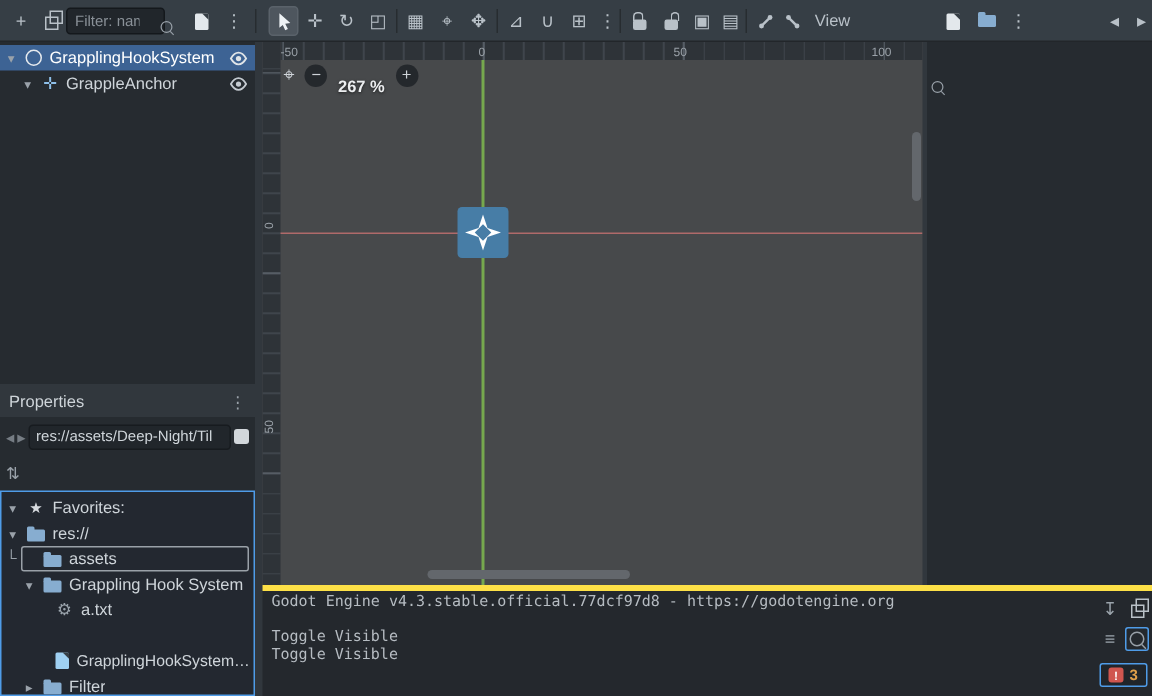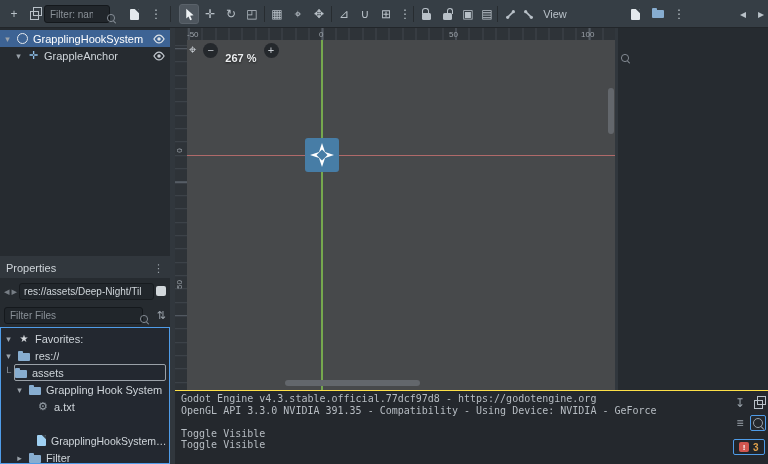--- a/index.html
+++ b/index.html
@@ -42,21 +42,21 @@
   .hdr{position:absolute;left:0;right:0;background:#31373d;display:flex;align-items:center;font-size:11px;color:#ced4d9;}
   .glyph{flex:none;text-align:center;}
   
   .viewport{position:absolute;left:175px;top:28px;width:440px;height:362px;background:#47494b;overflow:hidden;}
   .ruler{position:absolute;background:#2e3338;}
   .rlabel{position:absolute;font-size:8px;color:#9aa1a8;}
   .zbtn{width:15px;height:15px;border-radius:50%;background:rgba(30,34,39,.85);color:#cdd2d7;display:flex;align-items:center;justify-content:center;font-size:11px;flex:none;}
   .zoomtxt{font-size:11px;font-weight:bold;color:#eceef0;text-shadow:0 1px 2px rgba(0,0,0,.6);margin-top:16px;}
   .sb{position:absolute;background:#63676c;border-radius:3px;}
   
-  .console{position:absolute;left:175px;top:390px;width:593px;height:74px;background:#24282d;border-top:1px solid #fde047;box-sizing:border-box;}
+  .console{position:absolute;left:175px;top:390px;width:593px;height:74px;background:#24282d;border-top:4px solid #fde047;box-sizing:border-box;}
   .con-line{height:11.5px;white-space:pre;overflow:hidden;font-family:"DejaVu Sans Mono",monospace;font-size:10px;color:#b6bcc2;}
   .err-badge{position:absolute;display:flex;align-items:center;gap:4px;padding:0 5px;height:16px;border:1px solid #4f9ce8;background:#20252a;border-radius:2px;box-sizing:border-box;}
   .err-dot{width:10px;height:10px;border-radius:2px;background:#d0564f;color:#fff;font-size:8px;font-weight:bold;display:flex;align-items:center;justify-content:center;flex:none;}
   .focus-border{border:1px solid #4f9ce8;border-radius:2px;box-sizing:border-box;}
 </style>
 </head>
 <body>
 
 <div id="app">
 
@@ -199,41 +199,37 @@
     <div style="position:absolute;left:0;top:2px;width:170px;height:22px;display:flex;align-items:center;gap:2px;padding:0 4px;box-sizing:border-box">
       <span style="color:#767d84;font-size:11px">◂</span>
       <span style="color:#767d84;font-size:11px">▸</span>
       <div style="flex:1;height:17px;background:#21262b;border:1px solid #171b1f;border-radius:3px;display:flex;align-items:center;padding:0 4px;overflow:hidden;box-sizing:border-box">
         <span style="font-size:10px;white-space:nowrap">res://assets/Deep-Night/Til</span>
       </div>
       <span class="wsq"></span>
     </div>
 
     <div style="position:absolute;left:0;top:26px;width:170px;height:22px;display:flex;align-items:center;gap:4px;padding:0 4px;box-sizing:border-box">
-      <div class="tb-inputwrap" style="position:relative;top:0;flex:1">
-        <input class="tb-input" style="height: 17px;" placeholder="Filter Files">
-        <span class="mag inwrap-mag" style="top:3.5px;transform:scale(.8)"></span>
-      </div>
       <span style="color:#9aa2aa;font-size:11px">⇅</span>
     </div>
 
     <div style="position:absolute;left:0;top:49px;width:170px;height:137px;background:#232830;border:1px solid #4f9ce8;box-sizing:border-box;overflow:hidden">
       <div class="trow" style="top:2px;padding-left:3px">
         <span class="arr">▾</span>
         <span class="glyph" style="color:#d6dade;font-size:10px;width:12px">★</span>
         <span class="lbl">Favorites:</span>
       </div>
       <div class="trow" style="top:19px;padding-left:3px">
         <span class="arr">▾</span>
         <span class="folder-ic"></span>
         <span class="lbl">res://</span>
       </div>
       <div class="trow" style="top:36px;padding-left:3px">
         <span style="color:#9aa2aa;font-size:10px;flex:none">└</span>
-        <div style="position:absolute;left:13px;right:3px;top:0;height:17px;border:1px solid #9aa1a8;border-radius:2px;display:flex;align-items:center;gap:5px;padding-left:0;box-sizing:border-box">
+        <div style="position:absolute;left:13px;right:3px;top:0;height:17px;border:1px solid #9aa1a8;border-radius:2px;display:flex;align-items:center;gap:5px;padding-left:14px;box-sizing:border-box">
           <span class="folder-ic"></span>
           <span class="lbl">assets</span>
         </div>
       </div>
       <div class="trow" style="top:53px;padding-left:14px">
         <span class="arr">▾</span>
         <span class="folder-ic"></span>
         <span class="lbl">Grappling Hook System</span>
       </div>
       <div class="trow" style="top:70px;padding-left:36px">
@@ -289,21 +285,20 @@
 
   <div class="dock" style="left:618px;top:28px;width:150px;height:362px">
     <div class="tb-inputwrap" style="left:6px;top:17px;width:138px">
       <span class="mag inwrap-mag" style="top:3.5px;transform:scale(.8)"></span>
     </div>
   </div>
 
   <div class="console">
     <div class="abs" style="left:6px;top:2px;right:40px">
       <div class="con-line">Godot Engine v4.3.stable.official.77dcf97d8 - https://godotengine.org</div>
-      <div class="con-line">OpenGL API 3.3.0 NVIDIA 391.35 - Compatibility - Using Device: NVIDIA - GeForce</div>
       <div class="con-line"></div>
       <div class="con-line">Toggle Visible</div>
       <div class="con-line">Toggle Visible</div>
     </div>
 
     <div class="abs" style="right:0;top:0;width:38px;height:74px">
       <div class="abs" style="left:2px;top:4px;width:16px;height:16px;display:flex;align-items:center;justify-content:center;color:#9aa3ab;font-size:12px">
           <span>↧</span>
         </div>
       <div class="abs" style="left:20px;top:4px;width:16px;height:16px;display:flex;align-items:center;justify-content:center">

